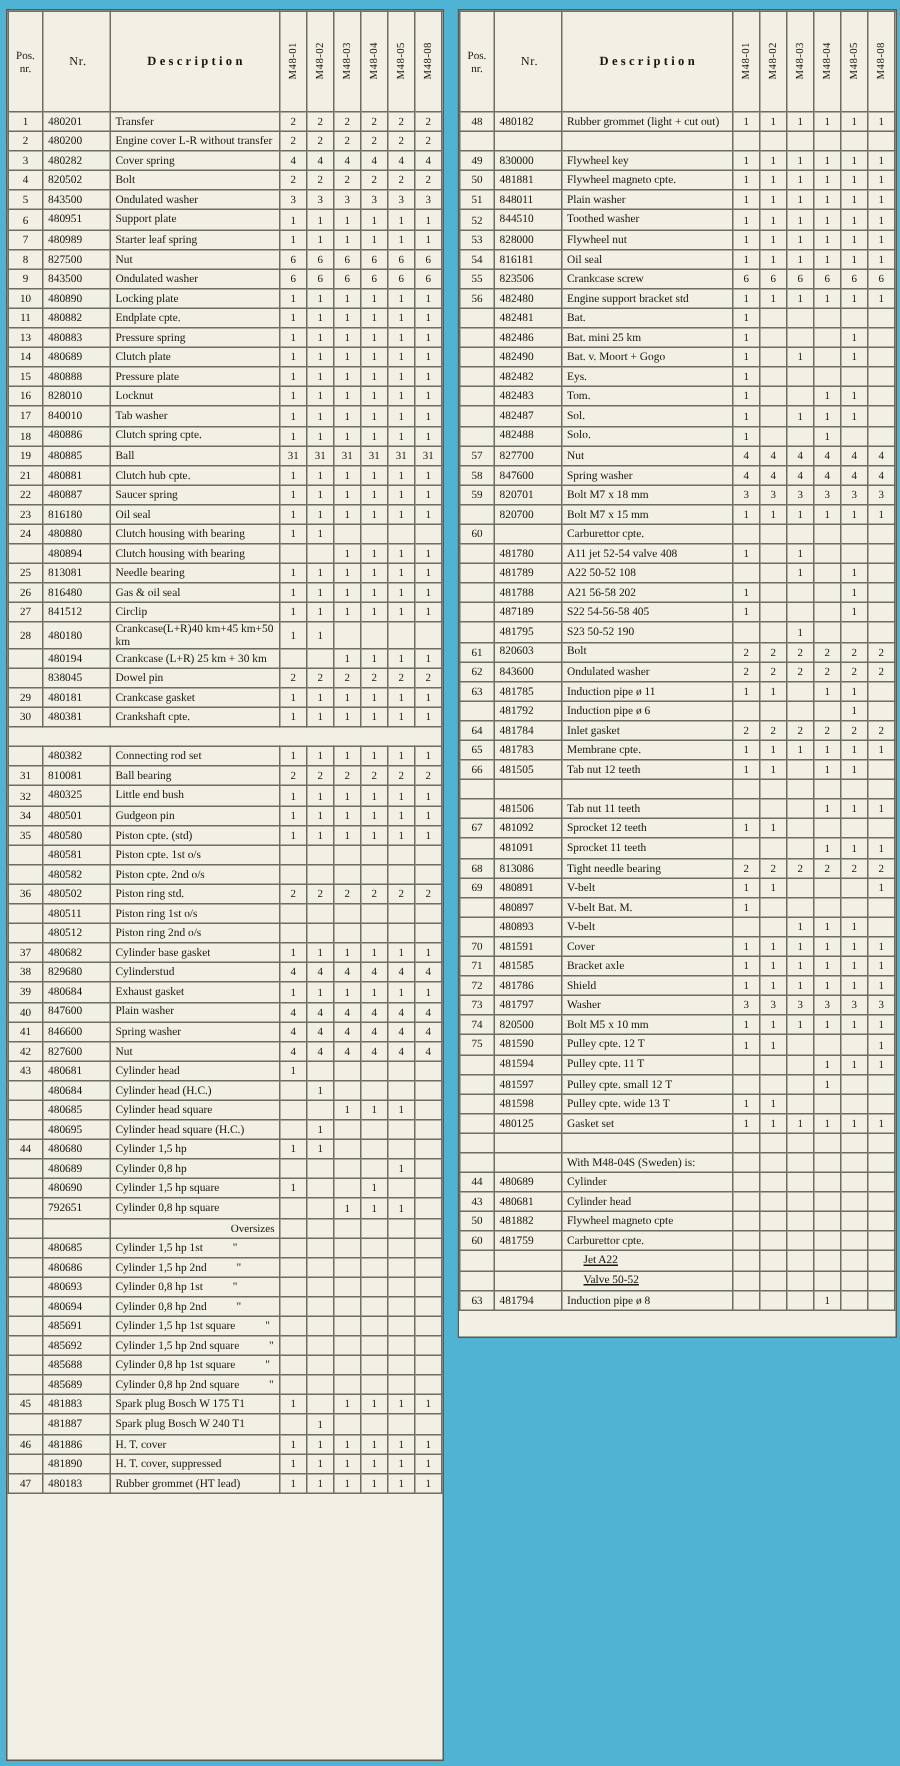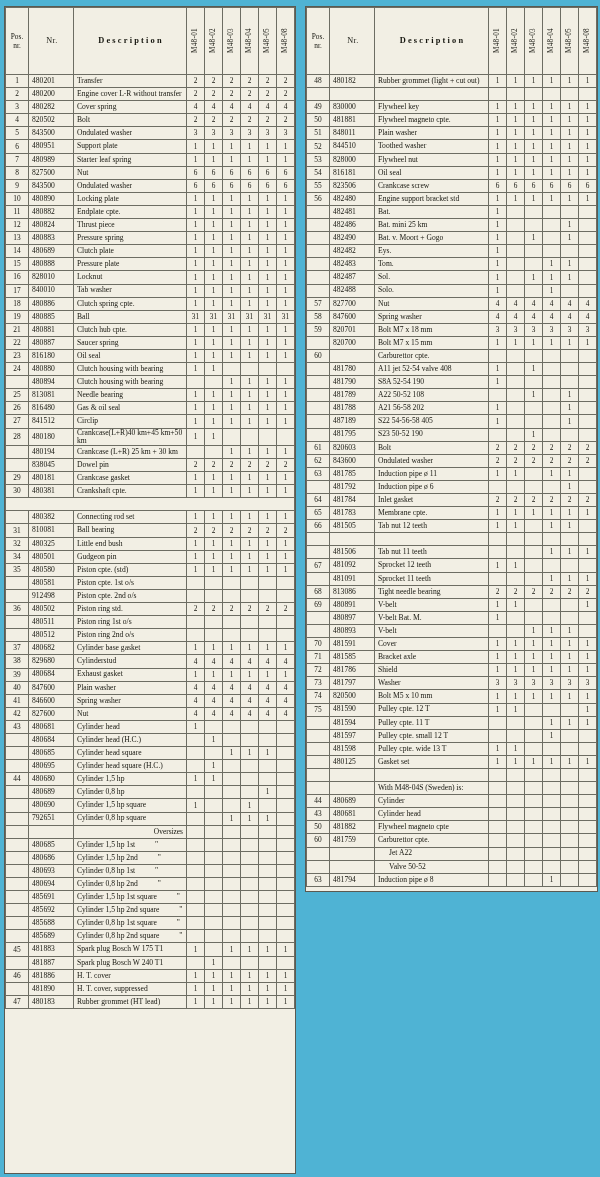--- a/index.html
+++ b/index.html
@@ -58,21 +58,21 @@
     height:60px;
   }
   .hdr .c-pos,.hdr .c-nr,.hdr .c-desc{
     text-align:center;vertical-align:middle;
   }
   .hdr .poslab{font-size:7.4px;line-height:1.25;}
   .desclab{letter-spacing:2.2px;font-size:8.4px;font-weight:bold;}
   .nrlab{letter-spacing:.5px;font-size:8.2px;}
 
   tbody tr{height:13.1px;}
-  .indent1{padding-left:14px;}
+  .indent1{padding-left:14px;text-decoration:underline;}
   .oversz{text-align:right;padding-right:3px;font-size:7.4px;}
   .spacer td{border-left:1px solid #6d6d63;border-right:1px solid #6d6d63;border-top:none;border-bottom:none;height:7px;}
 </style>
 </head>
 <body>
 
 <div class="page">
 
   <div class="sheet" id="left-sheet">
     <table>
@@ -219,31 +219,20 @@
             <td class="c-nr">480882</td>
             <td class="c-desc">Endplate cpte.</td>
             <td class="c-q">1</td>
             <td class="c-q">1</td>
             <td class="c-q">1</td>
             <td class="c-q">1</td>
             <td class="c-q">1</td>
             <td class="c-q">1</td>
           </tr>
           <tr>
-            <td class="c-pos">12</td>
-            <td class="c-nr">480824</td>
-            <td class="c-desc">Thrust piece</td>
-            <td class="c-q">1</td>
-            <td class="c-q">1</td>
-            <td class="c-q">1</td>
-            <td class="c-q">1</td>
-            <td class="c-q">1</td>
-            <td class="c-q">1</td>
-          </tr>
-          <tr>
             <td class="c-pos">13</td>
             <td class="c-nr">480883</td>
             <td class="c-desc">Pressure spring</td>
             <td class="c-q">1</td>
             <td class="c-q">1</td>
             <td class="c-q">1</td>
             <td class="c-q">1</td>
             <td class="c-q">1</td>
             <td class="c-q">1</td>
           </tr>
@@ -520,21 +509,21 @@
             <td class="c-desc">Piston cpte. 1st  o/s</td>
             <td class="c-q">&nbsp;</td>
             <td class="c-q">&nbsp;</td>
             <td class="c-q">&nbsp;</td>
             <td class="c-q">&nbsp;</td>
             <td class="c-q">&nbsp;</td>
             <td class="c-q">&nbsp;</td>
           </tr>
           <tr>
             <td class="c-pos">&nbsp;</td>
-            <td class="c-nr">912498</td>
+            <td class="c-nr">480582</td>
             <td class="c-desc">Piston cpte. 2nd  o/s</td>
             <td class="c-q">&nbsp;</td>
             <td class="c-q">&nbsp;</td>
             <td class="c-q">&nbsp;</td>
             <td class="c-q">&nbsp;</td>
             <td class="c-q">&nbsp;</td>
             <td class="c-q">&nbsp;</td>
           </tr>
           <tr>
             <td class="c-pos">36</td>
@@ -1159,31 +1148,20 @@
             <td class="c-desc">A11      jet 52-54     valve 408</td>
             <td class="c-q">1</td>
             <td class="c-q">&nbsp;</td>
             <td class="c-q">1</td>
             <td class="c-q">&nbsp;</td>
             <td class="c-q">&nbsp;</td>
             <td class="c-q">&nbsp;</td>
           </tr>
           <tr>
             <td class="c-pos">&nbsp;</td>
-            <td class="c-nr">481790</td>
-            <td class="c-desc">S8A        52-54            190</td>
-            <td class="c-q">1</td>
-            <td class="c-q">&nbsp;</td>
-            <td class="c-q">&nbsp;</td>
-            <td class="c-q">&nbsp;</td>
-            <td class="c-q">&nbsp;</td>
-            <td class="c-q">&nbsp;</td>
-          </tr>
-          <tr>
-            <td class="c-pos">&nbsp;</td>
             <td class="c-nr">481789</td>
             <td class="c-desc">A22        50-52            108</td>
             <td class="c-q">&nbsp;</td>
             <td class="c-q">&nbsp;</td>
             <td class="c-q">1</td>
             <td class="c-q">&nbsp;</td>
             <td class="c-q">1</td>
             <td class="c-q">&nbsp;</td>
           </tr>
           <tr>

